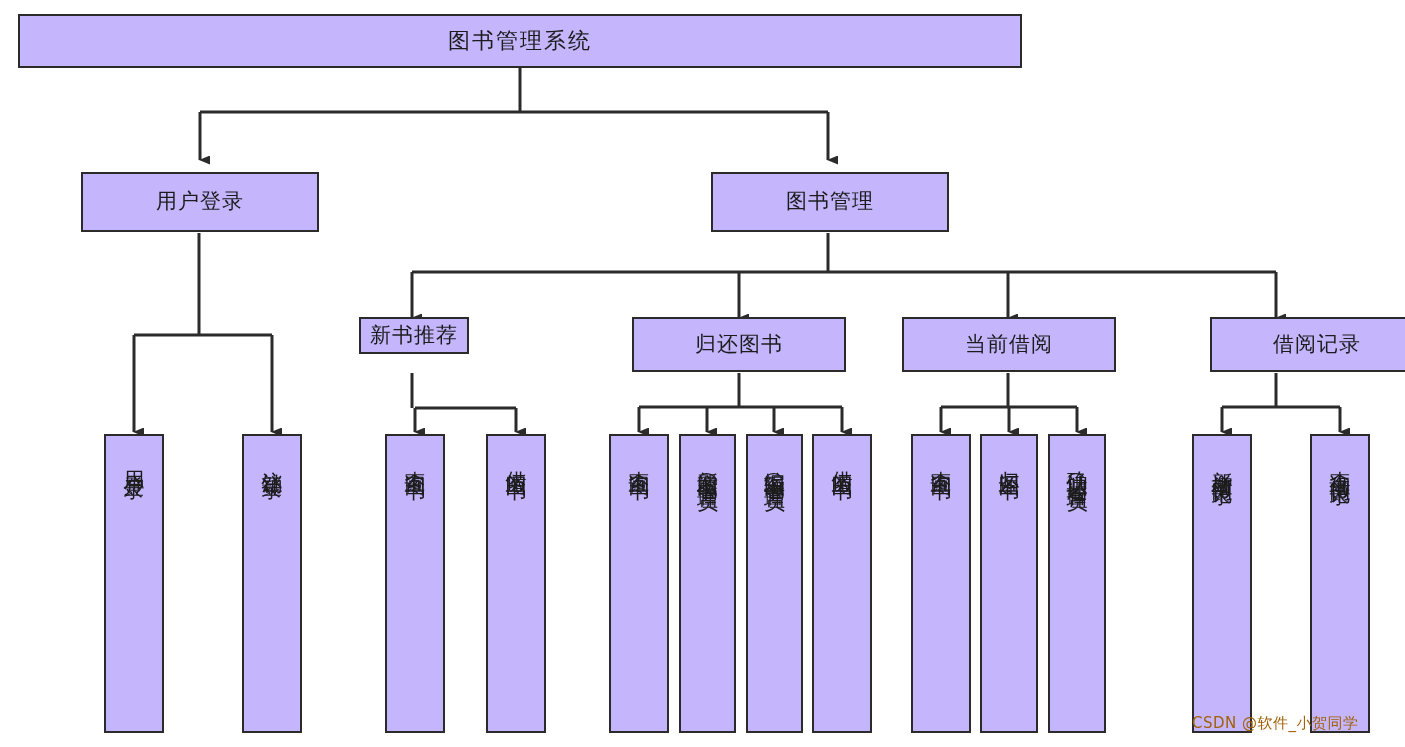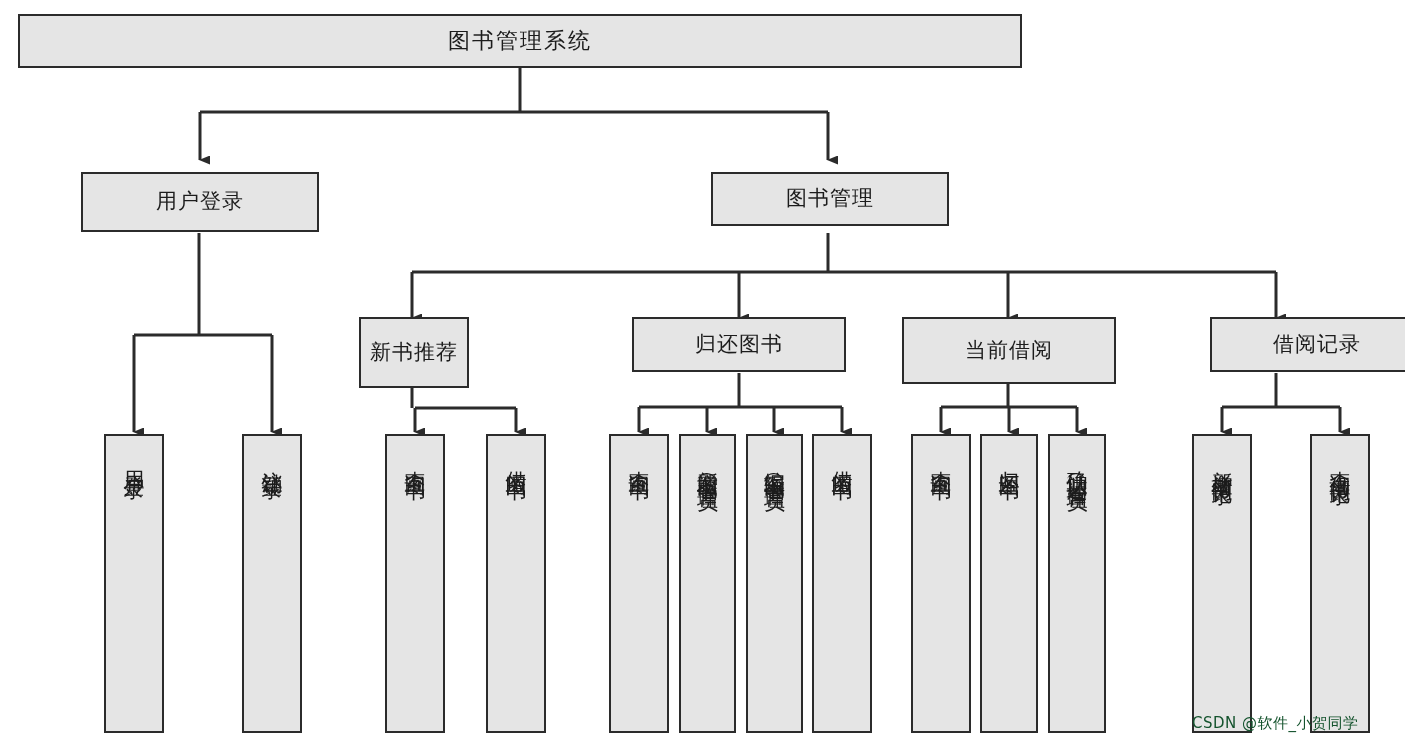--- a/index.html
+++ b/index.html
@@ -1,30 +1,30 @@
 <!DOCTYPE html>
 <html><head>
 <meta charset="utf-8">
 <style>
   html,body{margin:0;padding:0;background:#ffffff;}
   body{width:1405px;height:747px;overflow:hidden;
        font-family:"DejaVu Sans","Liberation Sans",sans-serif;}
   #stage{position:relative;width:1405px;height:747px;background:#fff;}
   svg.lines{position:absolute;left:0;top:0;width:1405px;height:747px;pointer-events:none;}
 
-  .node{position:absolute;box-sizing:border-box;background:#e5e5e5;
+  .node{position:absolute;box-sizing:border-box;background:#c4b5fd;
         border:2px solid #2b2b2b;display:flex;align-items:center;
         justify-content:center;text-align:center;color:#1c1c1c;}
   .node.h{font-size:21px;letter-spacing:1px;line-height:1.2;}
   .node.root{font-size:22px;letter-spacing:2px;}
   .node.v{writing-mode:vertical-rl;text-orientation:upright;
           font-size:21px;letter-spacing:3px;line-height:1.15;
           padding-top:18px;justify-content:flex-start;}
   .node .lbl{display:block;}
-  .watermark{position:absolute;color:#14532d;font-size:15px;
+  .watermark{position:absolute;color:#a16207;font-size:15px;
              letter-spacing:0.5px;white-space:nowrap;}
 </style>
 </head>
 <body>
 
 <div id="stage">
 
   <svg class="lines" viewBox="0 0 1405 747" xmlns="http://www.w3.org/2000/svg">
     <defs>
       <marker id="arrow" markerWidth="9" markerHeight="11" refX="4.5" refY="10" orient="auto" markerUnits="userSpaceOnUse">
@@ -76,31 +76,31 @@
     </g>
   </svg>
 
   <div class="node h root" style="left:18px;top:14px;width:1004px;height:54px;">
     <span class="lbl">图书管理系统</span>
   </div>
 
   <div class="node h" style="left:81px;top:172px;width:238px;height:60px;">
     <span class="lbl">用户登录</span>
   </div>
-  <div class="node h" style="left:711px;top:172px;width:238px;height:54px;">
+  <div class="node h" style="left:711px;top:172px;width:238px;height:60px;">
     <span class="lbl">图书管理</span>
   </div>
 
-  <div class="node h" style="left:359px;top:317px;width:110px;height:71px;">
+  <div class="node h" style="left:359px;top:317px;width:110px;height:37px;">
     <span class="lbl">新书推荐</span>
   </div>
   <div class="node h" style="left:632px;top:317px;width:214px;height:55px;">
     <span class="lbl">归还图书</span>
   </div>
-  <div class="node h" style="left:902px;top:317px;width:214px;height:67px;">
+  <div class="node h" style="left:902px;top:317px;width:214px;height:55px;">
     <span class="lbl">当前借阅</span>
   </div>
   <div class="node h" style="left:1170px;top:317px;width:214px;height:55px;margin-left:40px;">
     <span class="lbl">借阅记录</span>
   </div>
 
   <div class="node v" style="left:104px;top:434px;width:60px;height:299px;">
     <span class="lbl">用户登录</span>
   </div>
   <div class="node v" style="left:242px;top:434px;width:60px;height:299px;">

